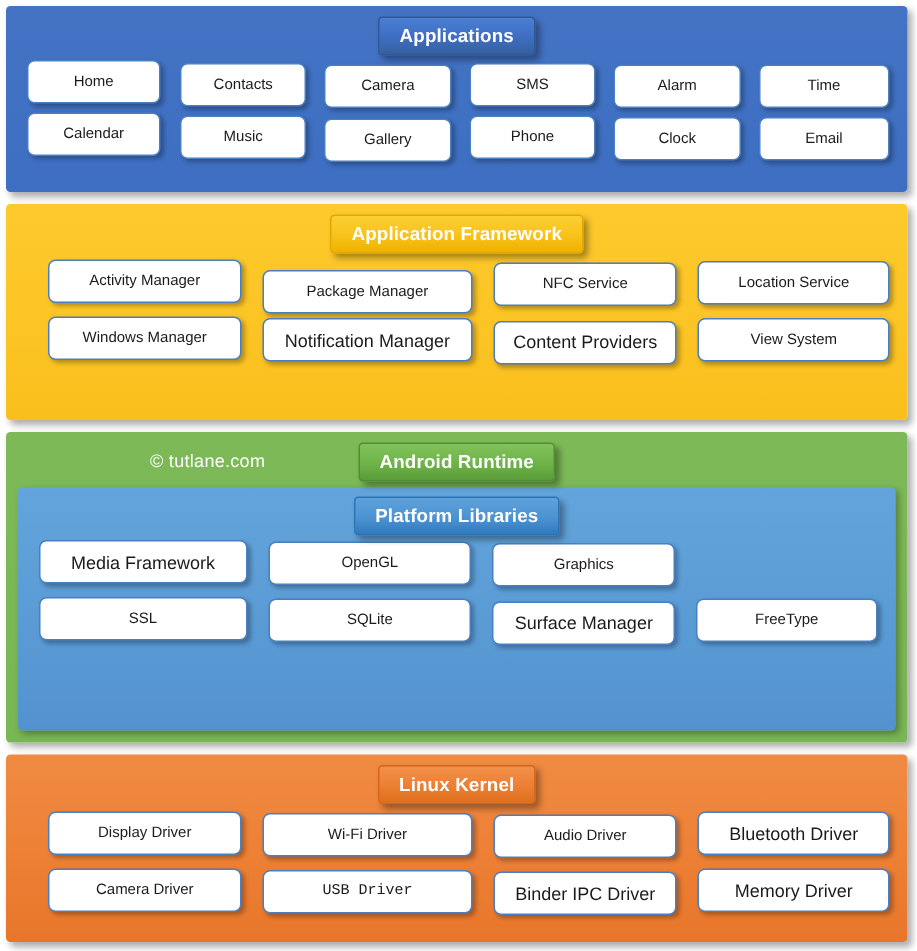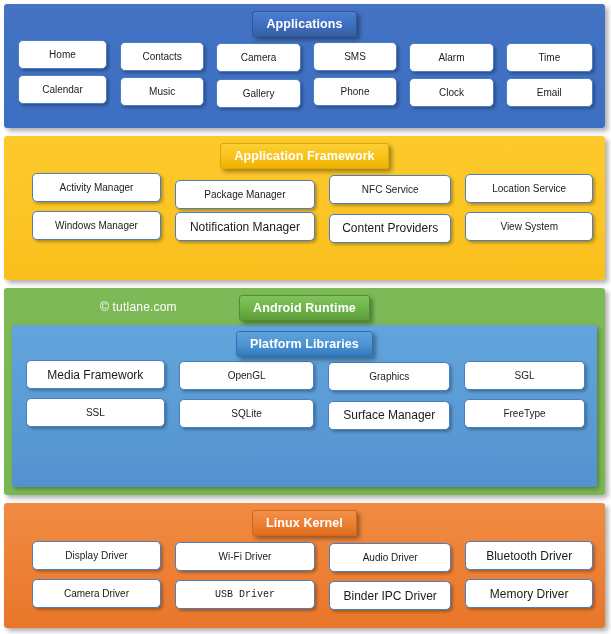--- a/index.html
+++ b/index.html
@@ -264,23 +264,20 @@
       <div class="row row-pl">
         <div class="cell" style="width:26.5%;padding:0 7px 0 4px;">
             <span class="chip chip-sm">Media Framework</span>
           </div>
         <div class="cell" style="width:26.5%;padding:0 7px;margin-top:2px;">
             <span class="chip">OpenGL</span>
           </div>
         <div class="cell" style="width:24.0%;padding:0 7px;margin-top:4px;">
             <span class="chip">Graphics</span>
           </div>
-        <div class="cell" style="width:23.0%;padding:0 2px 0 7px;margin-top:1px;">
-            <span class="chip">SGL</span>
-          </div>
       </div>
 
       <div class="row row-pl">
         <div class="cell" style="width:26.5%;padding:0 7px 0 4px;">
             <span class="chip">SSL</span>
           </div>
         <div class="cell" style="width:26.5%;padding:0 7px;margin-top:2px;">
             <span class="chip">SQLite</span>
           </div>
         <div class="cell" style="width:24.0%;padding:0 7px;margin-top:5px;">

